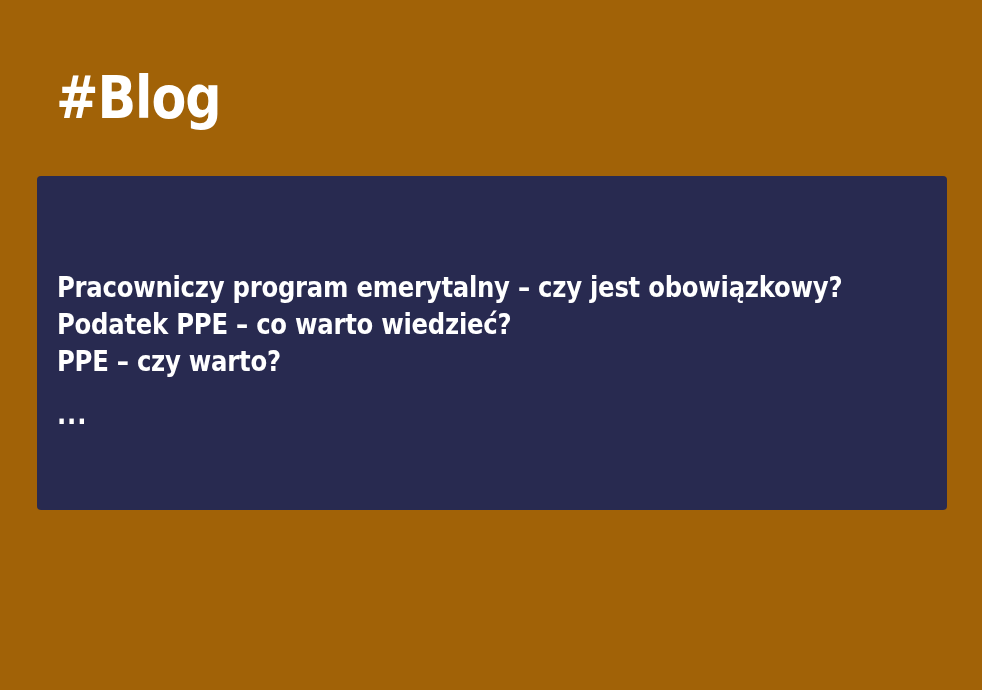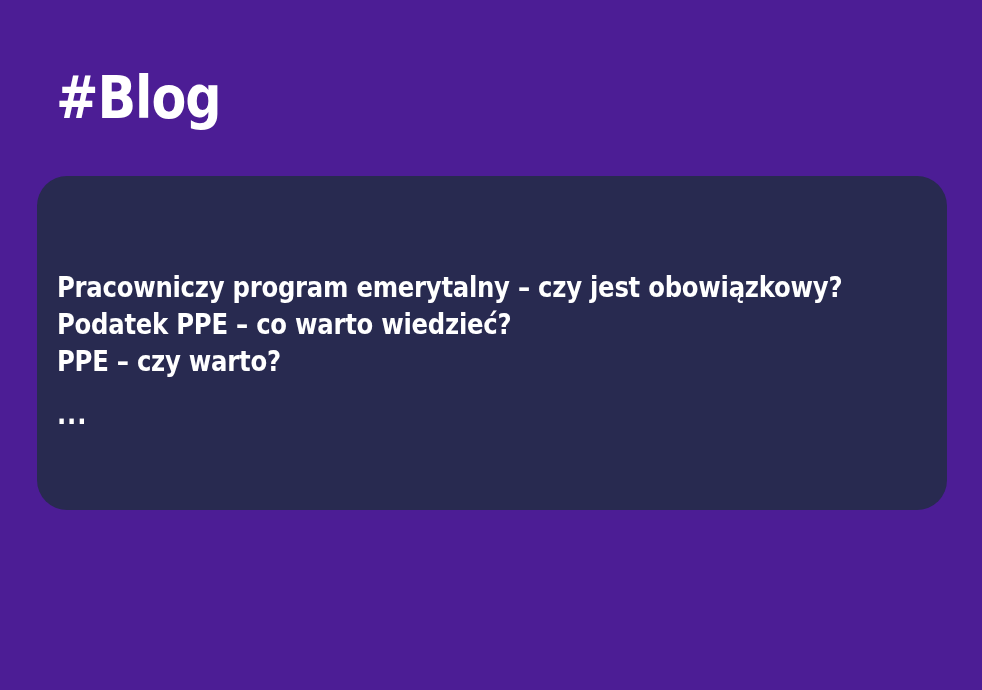--- a/index.html
+++ b/index.html
@@ -11,21 +11,21 @@
     width: 982px;
     height: 690px;
     overflow: hidden;
     font-family: "Liberation Sans", "DejaVu Sans", sans-serif;
   }
 
   .page {
     position: relative;
     width: 982px;
     height: 690px;
-    background: #4c1d95;
+    background: #a16207;
     box-sizing: border-box;
   }
 
   .blog-heading {
     position: absolute;
     left: 56px;
     top: 68px;
     margin: 0;
     font-family: "DejaVu Sans", "Liberation Sans", sans-serif;
     font-size: 59px;
@@ -38,21 +38,21 @@
     white-space: nowrap;
   }
 
   .post-card {
     position: absolute;
     left: 37px;
     top: 176px;
     width: 910px;
     height: 334px;
     background: #282a50;
-    border-radius: 30px;
+    border-radius: 4px;
     box-sizing: border-box;
   }
 
   .post-list {
     position: absolute;
     left: 20px;
     top: 93px;
     right: 20px;
   }
 

